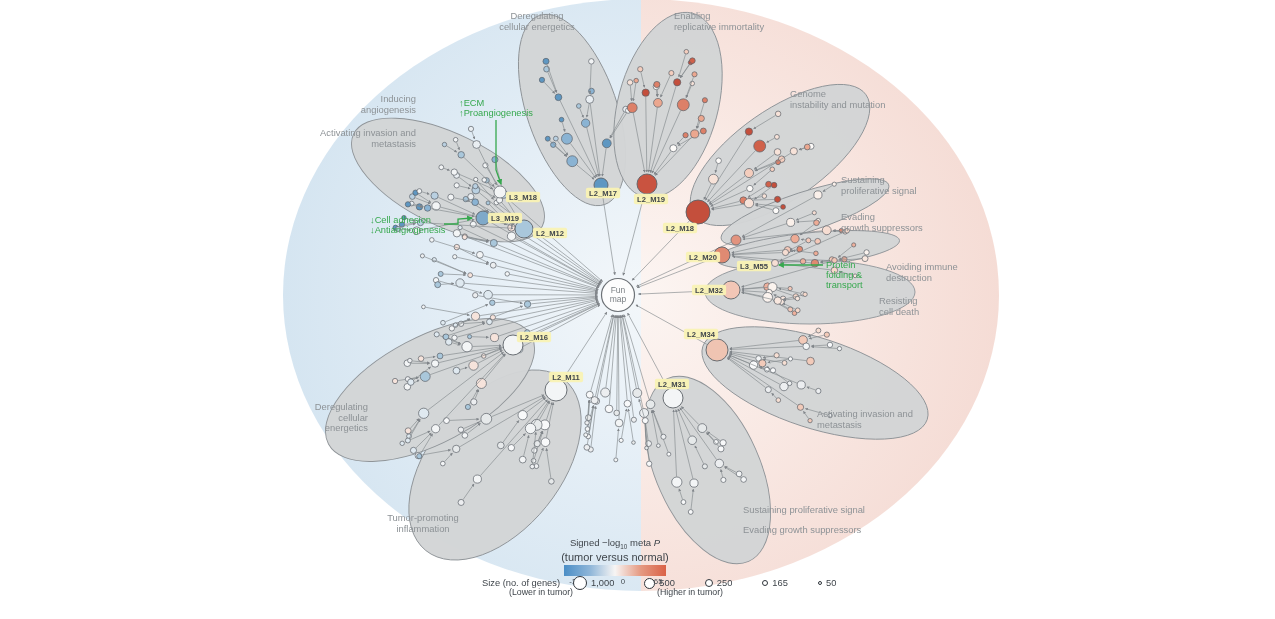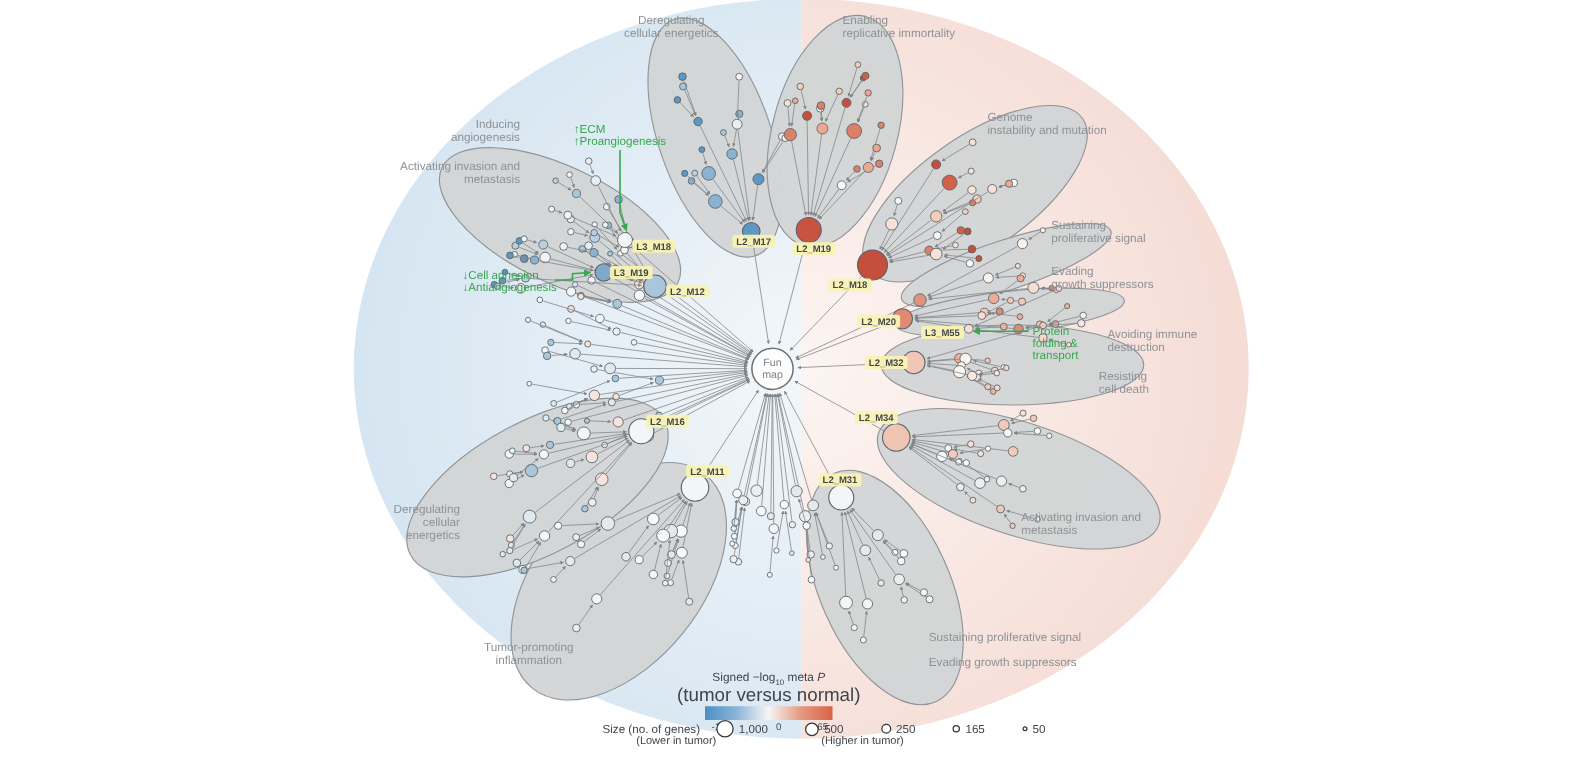--- a/index.html
+++ b/index.html
@@ -5,21 +5,21 @@
   html,body{margin:0;padding:0;background:#fff;}
   .stage{position:relative;width:1275px;height:619px;background:#fff;overflow:hidden;
          font-family:"Liberation Sans",sans-serif;}
   #fig{position:absolute;left:0;top:0;}
   svg text{font-family:"Liberation Sans",sans-serif;}
   .legend-color{position:absolute;left:515px;top:538px;width:200px;text-align:center;
                 color:#3f454b;z-index:2;}
   .lg-title{font-size:9.5px;line-height:10px;}
   .lg-title sub{font-size:6.3px;}
   .lg-title i{font-style:italic;}
-  .lg-sub{font-size:15px;line-height:10px;}
+  .lg-sub{font-size:11px;line-height:10px;}
   .lg-bar{width:102px;height:11px;margin:3px auto 0;}
   .lg-ticks{position:relative;width:86px;height:9px;margin:1px auto 0;font-size:7.8px;color:#474d53;}
   .lg-ticks span{position:absolute;transform:translateX(-50%);white-space:nowrap;}
   .lg-dirs{position:relative;width:228px;height:10px;margin-top:1px;font-size:8.8px;color:#3f454b;}
   .lg-dirs span{position:absolute;transform:translateX(-50%);white-space:nowrap;}
   .legend-size{position:absolute;left:482px;top:576px;display:flex;align-items:center;gap:13px;
                font-size:9.3px;color:#3f454b;z-index:2;}
   .sz-item{display:flex;align-items:center;gap:4px;}
   .sz-dot{display:inline-block;border:1.2px solid #30363c;border-radius:50%;background:#fff;box-sizing:border-box;}
 </style>

